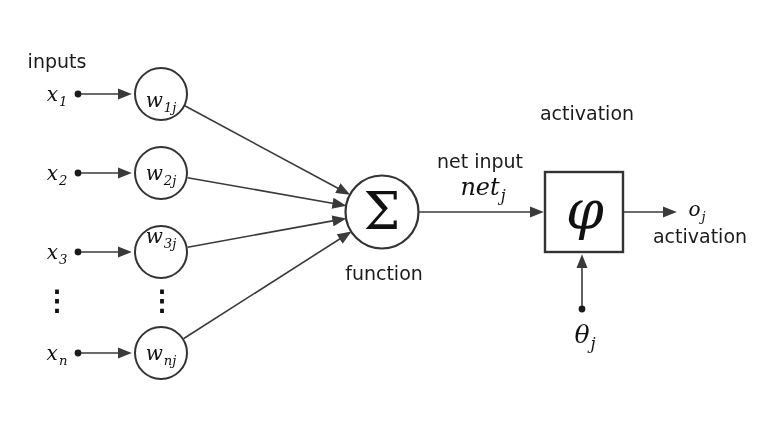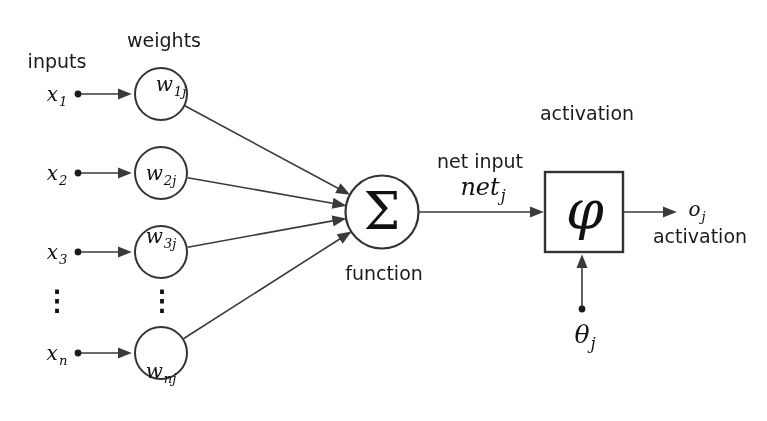--- a/index.html
+++ b/index.html
@@ -116,31 +116,30 @@
 
     <rect x="545" y="172" width="78" height="80" fill="#ffffff" stroke="#333333" stroke-width="2.4"></rect>
 
     <line x1="624" y1="212" x2="674" y2="212" stroke="#3a3a3a" stroke-width="1.6" marker-end="url(#arrow)"></line>
 
     <circle cx="582" cy="309" r="3.4" fill="#1b1b1b"></circle>
     <line x1="582" y1="306" x2="582" y2="257" stroke="#3a3a3a" stroke-width="1.6" marker-end="url(#arrow)"></line>
   </svg>
 
   <span class="lbl" style="left:57px; top:61px;">inputs</span>
-  <span class="lbl" style="left:164px; top:40px;">weights</span>
 
   <span class="math" style="left:57px; top:94px;"><span>x</span><sub>1</sub></span>
   <span class="math" style="left:57px; top:173px;"><span>x</span><sub>2</sub></span>
   <span class="math" style="left:57px; top:252px;"><span>x</span><sub>3</sub></span>
   <span class="math" style="left:57px; top:353px;"><span>x</span><sub>n</sub></span>
 
-  <span class="math" style="left:161px; top:84px;margin-left:10px;"><span>w</span><sub>1j</sub></span>
+  <span class="math" style="left:161px; top:100px;"><span>w</span><sub>1j</sub></span>
   <span class="math" style="left:161px; top:173px;"><span>w</span><sub>2j</sub></span>
   <span class="math" style="left:161px; top:236px;"><span>w</span><sub>3j</sub></span>
-  <span class="math" style="left:161px; top:353px;margin-top:18px;"><span>w</span><sub>nj</sub></span>
+  <span class="math" style="left:161px; top:353px;"><span>w</span><sub>nj</sub></span>
 
   <span class="ellipsis" style="left:57px; top:300px;">⋮</span>
   <span class="ellipsis" style="left:162px; top:300px;">⋮</span>
 
   <span class="bigmath sigma" style="left:382px; top:211px;">Σ</span>
   <div class="lbl2" style="left:384px; top:263px;">
     <div>function</div>
   </div>
 
   <span class="lbl" style="left:480px; top:161px;">net input</span>

